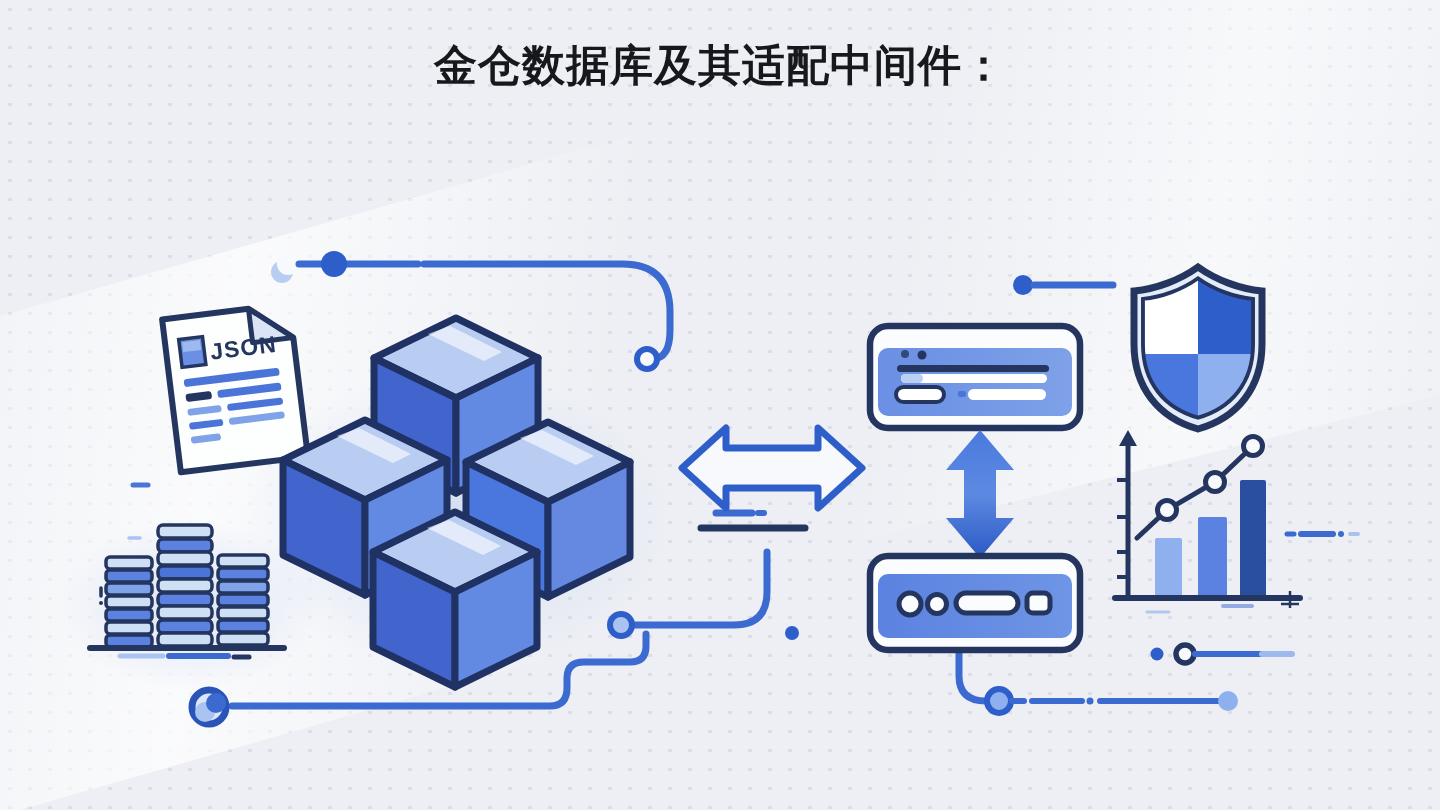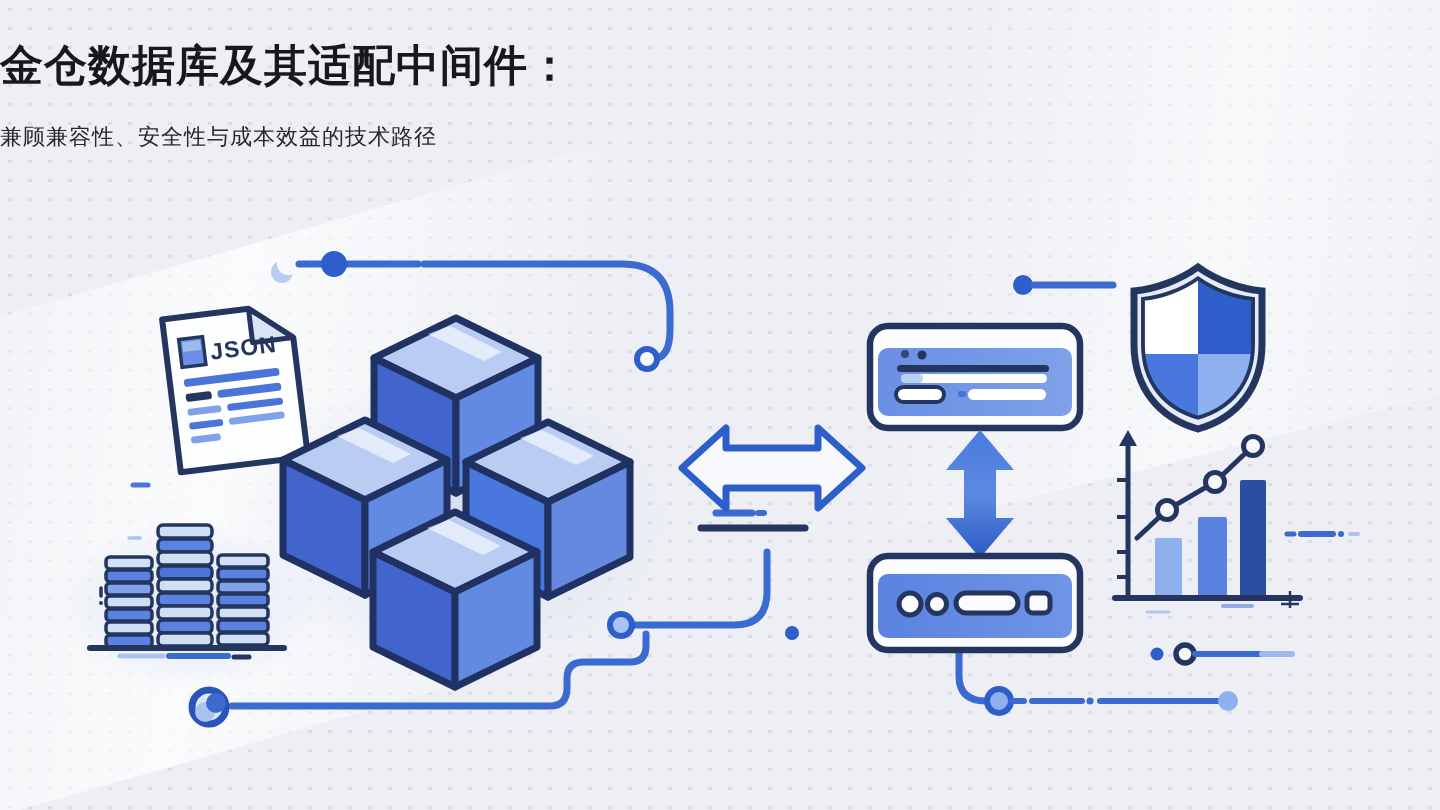--- a/index.html
+++ b/index.html
@@ -16,21 +16,21 @@
     transform:rotate(-16deg);}
   .streak-2{left:780px;top:-80px;width:900px;height:520px;
     background:linear-gradient(115deg,rgba(255,255,255,0) 20%,rgba(255,255,255,.6) 50%,rgba(255,255,255,0) 82%);
     transform:rotate(-14deg);}
   .glow{position:absolute;border-radius:50%;pointer-events:none;}
   .glow-cubes{left:240px;top:370px;width:430px;height:300px;
     background:radial-gradient(closest-side,rgba(188,205,238,.55),rgba(188,205,238,0));}
   .glow-servers{left:60px;top:520px;width:260px;height:170px;
     background:radial-gradient(closest-side,rgba(188,205,238,.5),rgba(188,205,238,0));}
 
-  .titles{position:absolute;left:0;top:34px;width:100%;text-align:left;color:#17181c;}
+  .titles{position:absolute;left:0;top:34px;width:100%;text-align:center;color:#17181c;}
   .titles h1{margin:0;font-size:43px;line-height:62px;font-weight:700;letter-spacing:1px;}
   .titles .subtitle{margin:26px 0 0 0;font-size:22px;font-weight:500;color:#26272d;letter-spacing:1px;}
 
   .icon{position:absolute;}
   .doc-wrap{left:163px;top:303px;transform:rotate(-7deg);}
   .json-text{font-family:"Liberation Sans",sans-serif;font-weight:bold;font-size:23px;fill:#24365f;letter-spacing:1px;}
   svg{display:block;}
 </style>
 </head>
 <body>
@@ -89,21 +89,20 @@
     <line x1="234" y1="657" x2="249" y2="657" stroke="#24365f" stroke-width="5" stroke-linecap="round"></line>
 
     <line x1="133" y1="485" x2="148" y2="485" stroke="#4a74d8" stroke-width="5" stroke-linecap="round"></line>
     <line x1="129" y1="538" x2="140" y2="538" stroke="#a9c4f1" stroke-width="3.5" stroke-linecap="round"></line>
     <line x1="101" y1="588" x2="101" y2="596" stroke="#24365f" stroke-width="3.5" stroke-linecap="round"></line>
     <circle cx="101" cy="603" r="2" fill="#24365f"></circle>
   </svg>
 
   <div class="titles">
     <h1>金仓数据库及其适配中间件：</h1>
-    <p class="subtitle">兼顾兼容性、安全性与成本效益的技术路径</p>
   </div>
 
   <div class="icon doc-wrap">
     <svg width="145" height="170" viewBox="0 0 145 170">
       <path d="M8 8 H95 L136 42 V162 H8 Z" fill="#fdfefe" stroke="#24365f" stroke-width="6" stroke-linejoin="round"></path>
       <path d="M95 8 V42 H136 Z" fill="#dbe4f5" stroke="#24365f" stroke-width="5" stroke-linejoin="round"></path>
       <rect x="22" y="30" width="24" height="28" fill="#6a8fe4" stroke="#24365f" stroke-width="3.5"></rect>
       <rect x="25" y="33" width="18" height="10" fill="#9db9ee"></rect>
       <text class="json-text" x="52" y="54">JSON</text>
       <rect x="22" y="70" width="96" height="8" rx="3" fill="#4a74d8"></rect>

